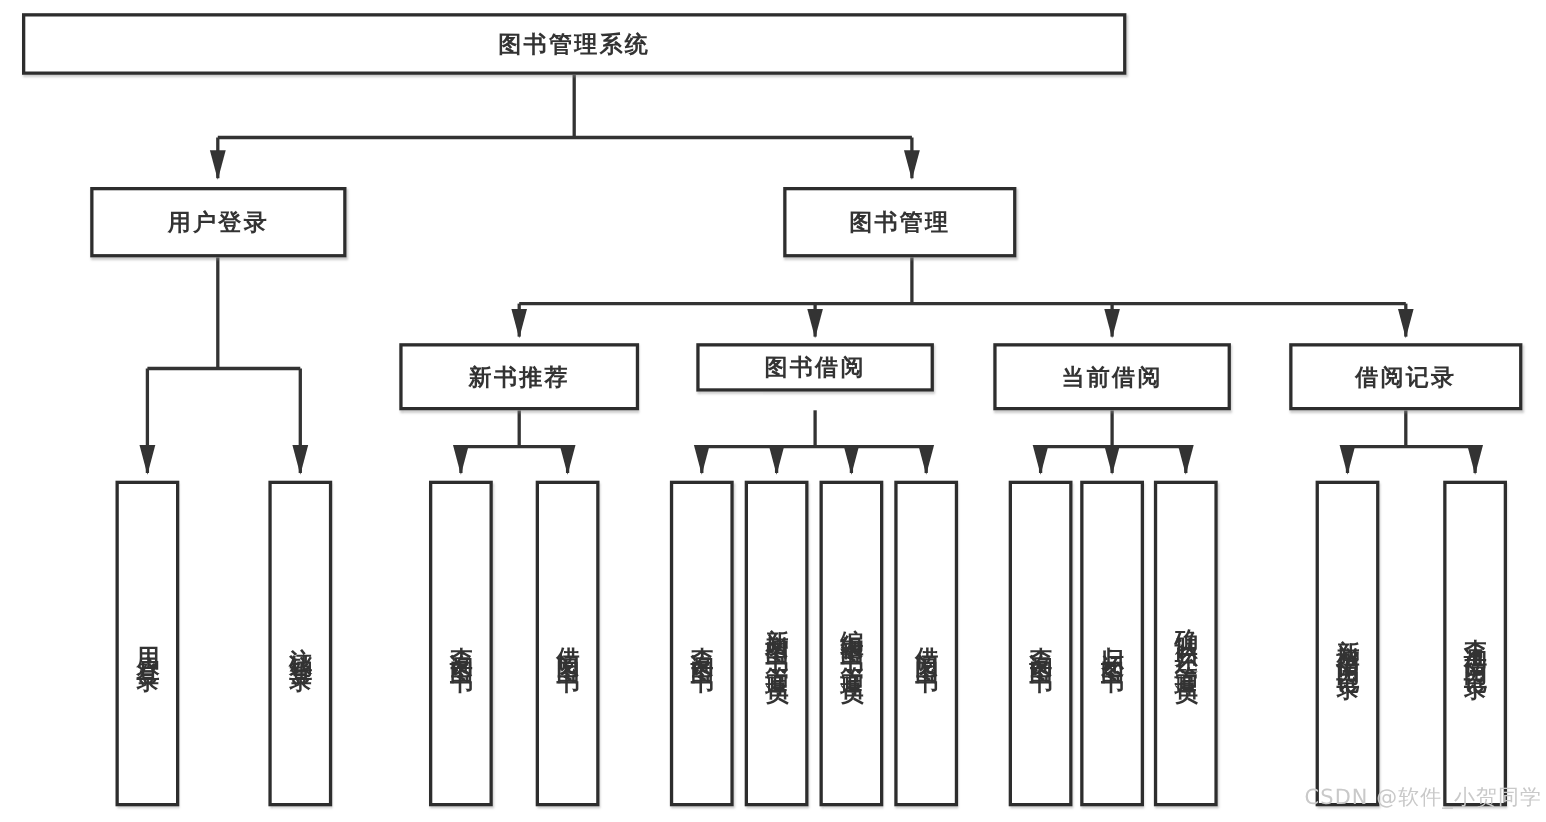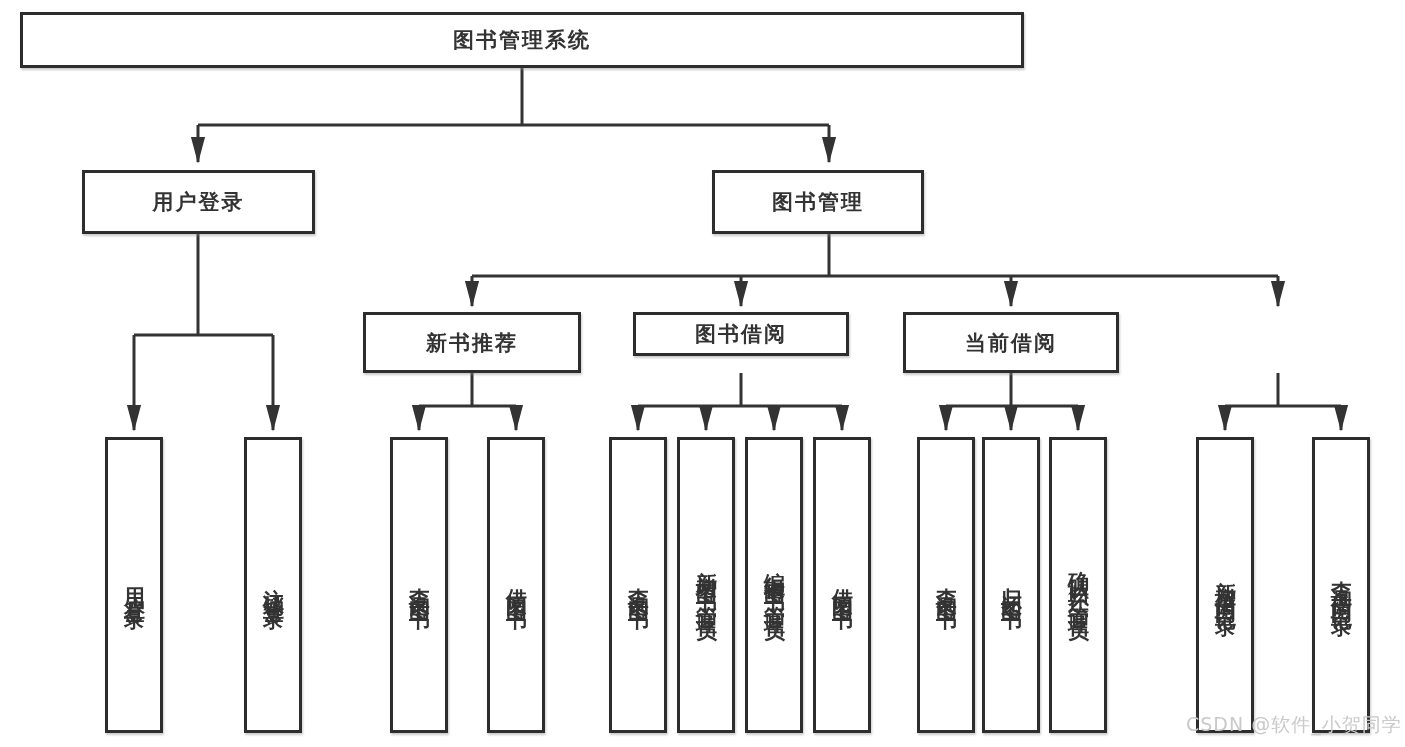--- a/index.html
+++ b/index.html
@@ -95,20 +95,23 @@
 
   <div class="node h" style="left:363px;top:312px;width:218px;height:61px">
     <span>新书推荐</span>
   </div>
   <div class="node h" style="left:633px;top:312px;width:216px;height:44px">
     <span>图书借阅</span>
   </div>
   <div class="node h" style="left:903px;top:312px;width:216px;height:61px">
     <span>当前借阅</span>
   </div>
+  <div class="node h" style="left:1172px;top:312px;width:212px;height:61px">
+    <span>借阅记录</span>
+  </div>
 
   <div class="node v" style="left:105px;top:437px;width:58px;height:296px">
     <span>用户登录</span>
   </div>
   <div class="node v" style="left:244px;top:437px;width:58px;height:296px">
     <span>注销登录</span>
   </div>
 
   <div class="node v" style="left:390px;top:437px;width:58px;height:296px">
     <span>查询图书</span>

